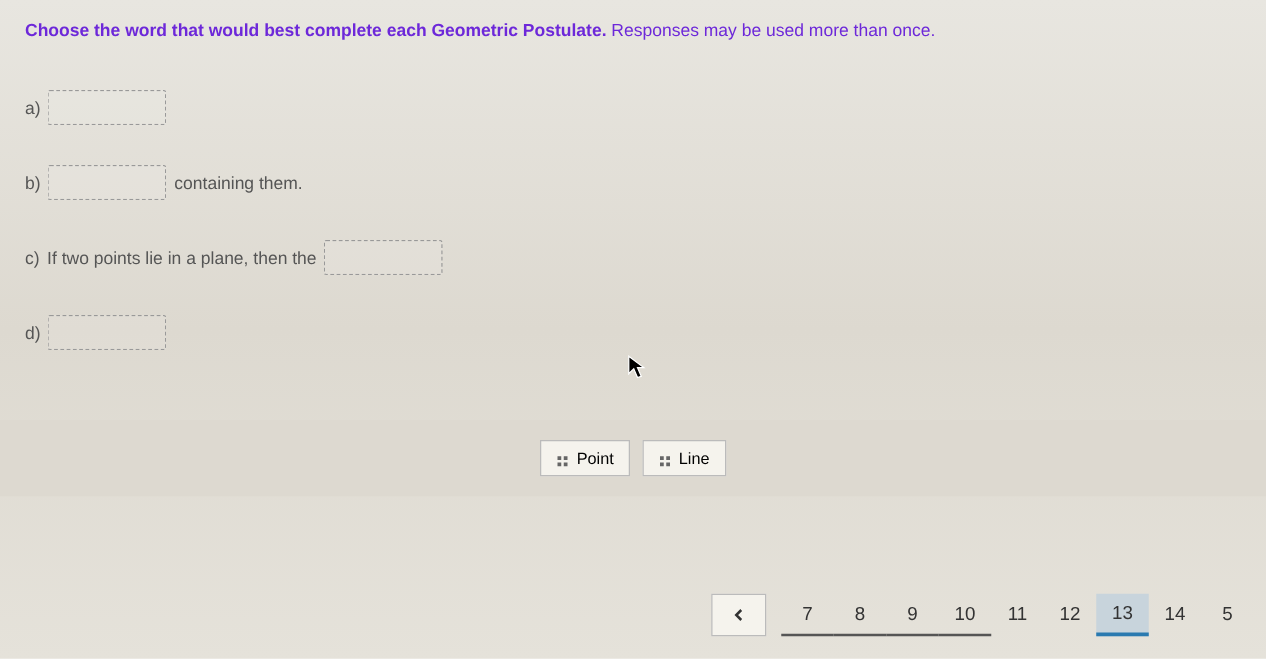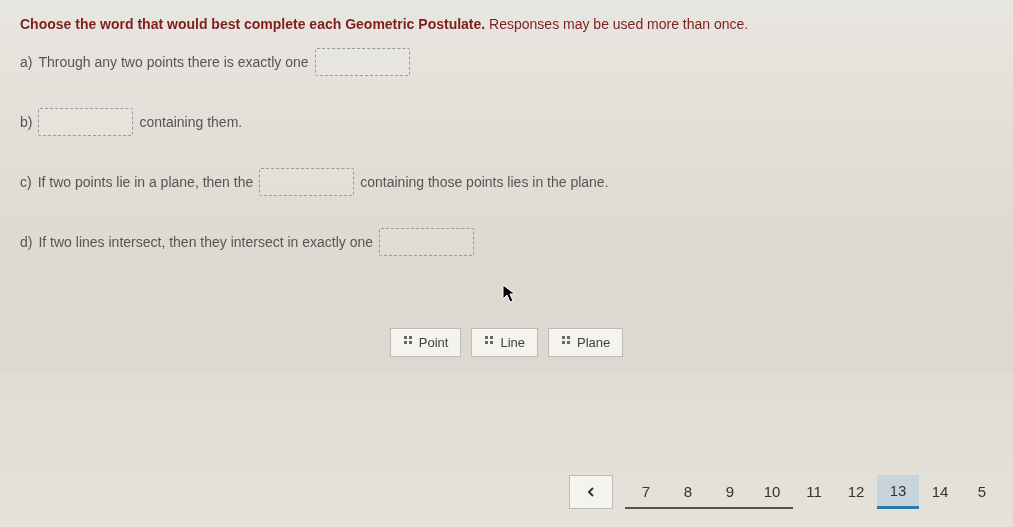--- a/index.html
+++ b/index.html
@@ -14,22 +14,22 @@
       height: 527px;
       overflow: hidden;
       color: #4a4a4a;
       position: relative;
     }
     .content {
       padding: 16px 20px;
     }
     .instruction {
       font-size: 14px;
-      color: #7f1d1d;
-      margin-bottom: 16px;
+      color: #6d28d9;
+      margin-bottom: 40px;
     }
     .instruction .bold {
       font-weight: bold;
     }
     .question-row {
       margin-bottom: 32px;
       font-size: 14px;
       color: #555;
       display: flex;
       align-items: center;
@@ -48,27 +48,27 @@
     .answer-bank {
       background: #ddd9d0;
       padding: 16px 0;
       display: flex;
       justify-content: center;
       gap: 10px;
       margin-top: 8px;
     }
     .answer-tile {
       display: flex;
-      align-items: flex-start;
+      align-items: flex-end;
       gap: 6px;
       background: #f5f3ed;
       border: 1px solid #bbb;
       padding: 6px 12px;
       font-size: 13px;
-      color: #404040;
+      color: #000000;
       cursor: move;
     }
     .drag-handle {
       display: inline-block;
       width: 10px;
       height: 10px;
       position: relative;
     }
     .drag-handle::before {
       content: "";
@@ -133,62 +133,55 @@
 </head>
 <body>
 
 <div class="content">
   <div class="instruction">
     <span class="bold">Choose the word that would best complete each Geometric Postulate.</span><span> Responses may be used more than once.</span>
   </div>
 
   <div class="question-row">
     <span>a)</span>
-    <span>Through any two points there is exactly one</span>
     <span class="drop-zone"></span>
     <span></span>
   </div>
 
   <div class="question-row">
     <span>b)</span>
     <span class="drop-zone"></span>
     <span>containing them.</span>
   </div>
 
   <div class="question-row">
     <span>c)</span>
     <span>If two points lie in a plane, then the</span>
     <span class="drop-zone"></span>
-    <span>containing those points lies in the plane.</span>
   </div>
 
   <div class="question-row">
     <span>d)</span>
-    <span>If two lines intersect, then they intersect in exactly one</span>
     <span class="drop-zone"></span>
     <span></span>
   </div>
 </div>
 
 <svg class="cursor-arrow" viewBox="0 0 16 20">
   <path d="M1,1 L1,15 L5,11 L8,18 L11,17 L8,10 L13,10 Z" fill="#000" stroke="#fff" stroke-width="1"></path>
 </svg>
 
 <div class="answer-bank">
   <div class="answer-tile">
     <span class="drag-handle"></span>
     <span>Point</span>
   </div>
   <div class="answer-tile">
     <span class="drag-handle"></span>
     <span>Line</span>
-  </div>
-  <div class="answer-tile">
-    <span class="drag-handle"></span>
-    <span>Plane</span>
   </div>
 </div>
 
 <div class="pagination">
   <div class="page-prev">
     <svg viewBox="0 0 10 10">
         <path d="M7,1 L3,5 L7,9" fill="none" stroke="#333" stroke-width="2"></path>
       </svg>
   </div>
   <div class="page-btn underlined">7</div>

